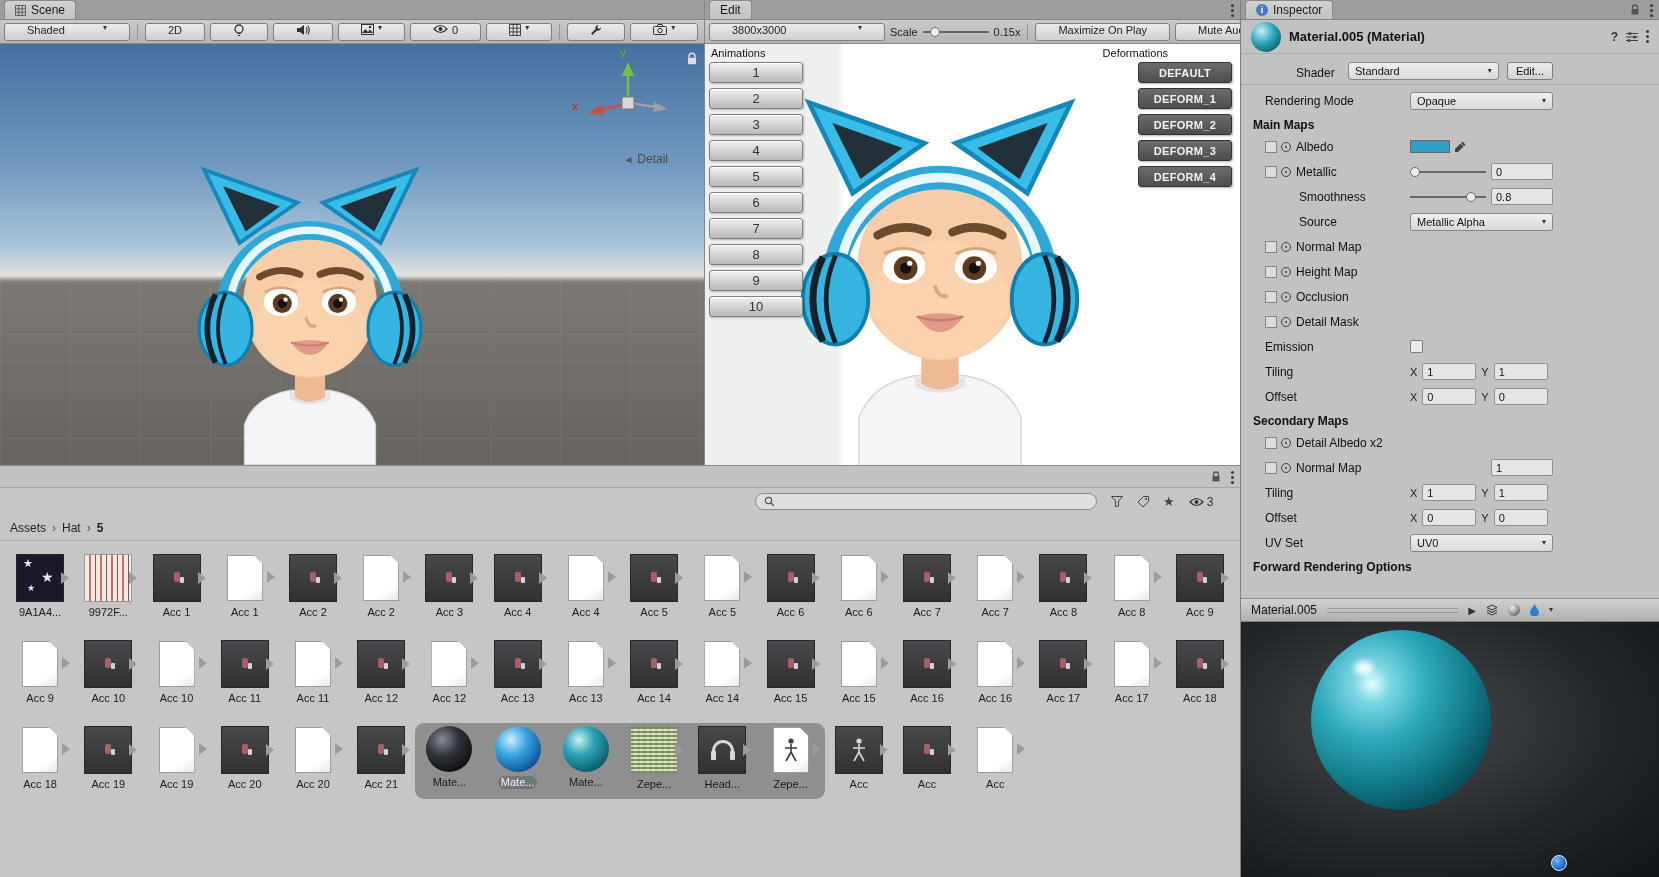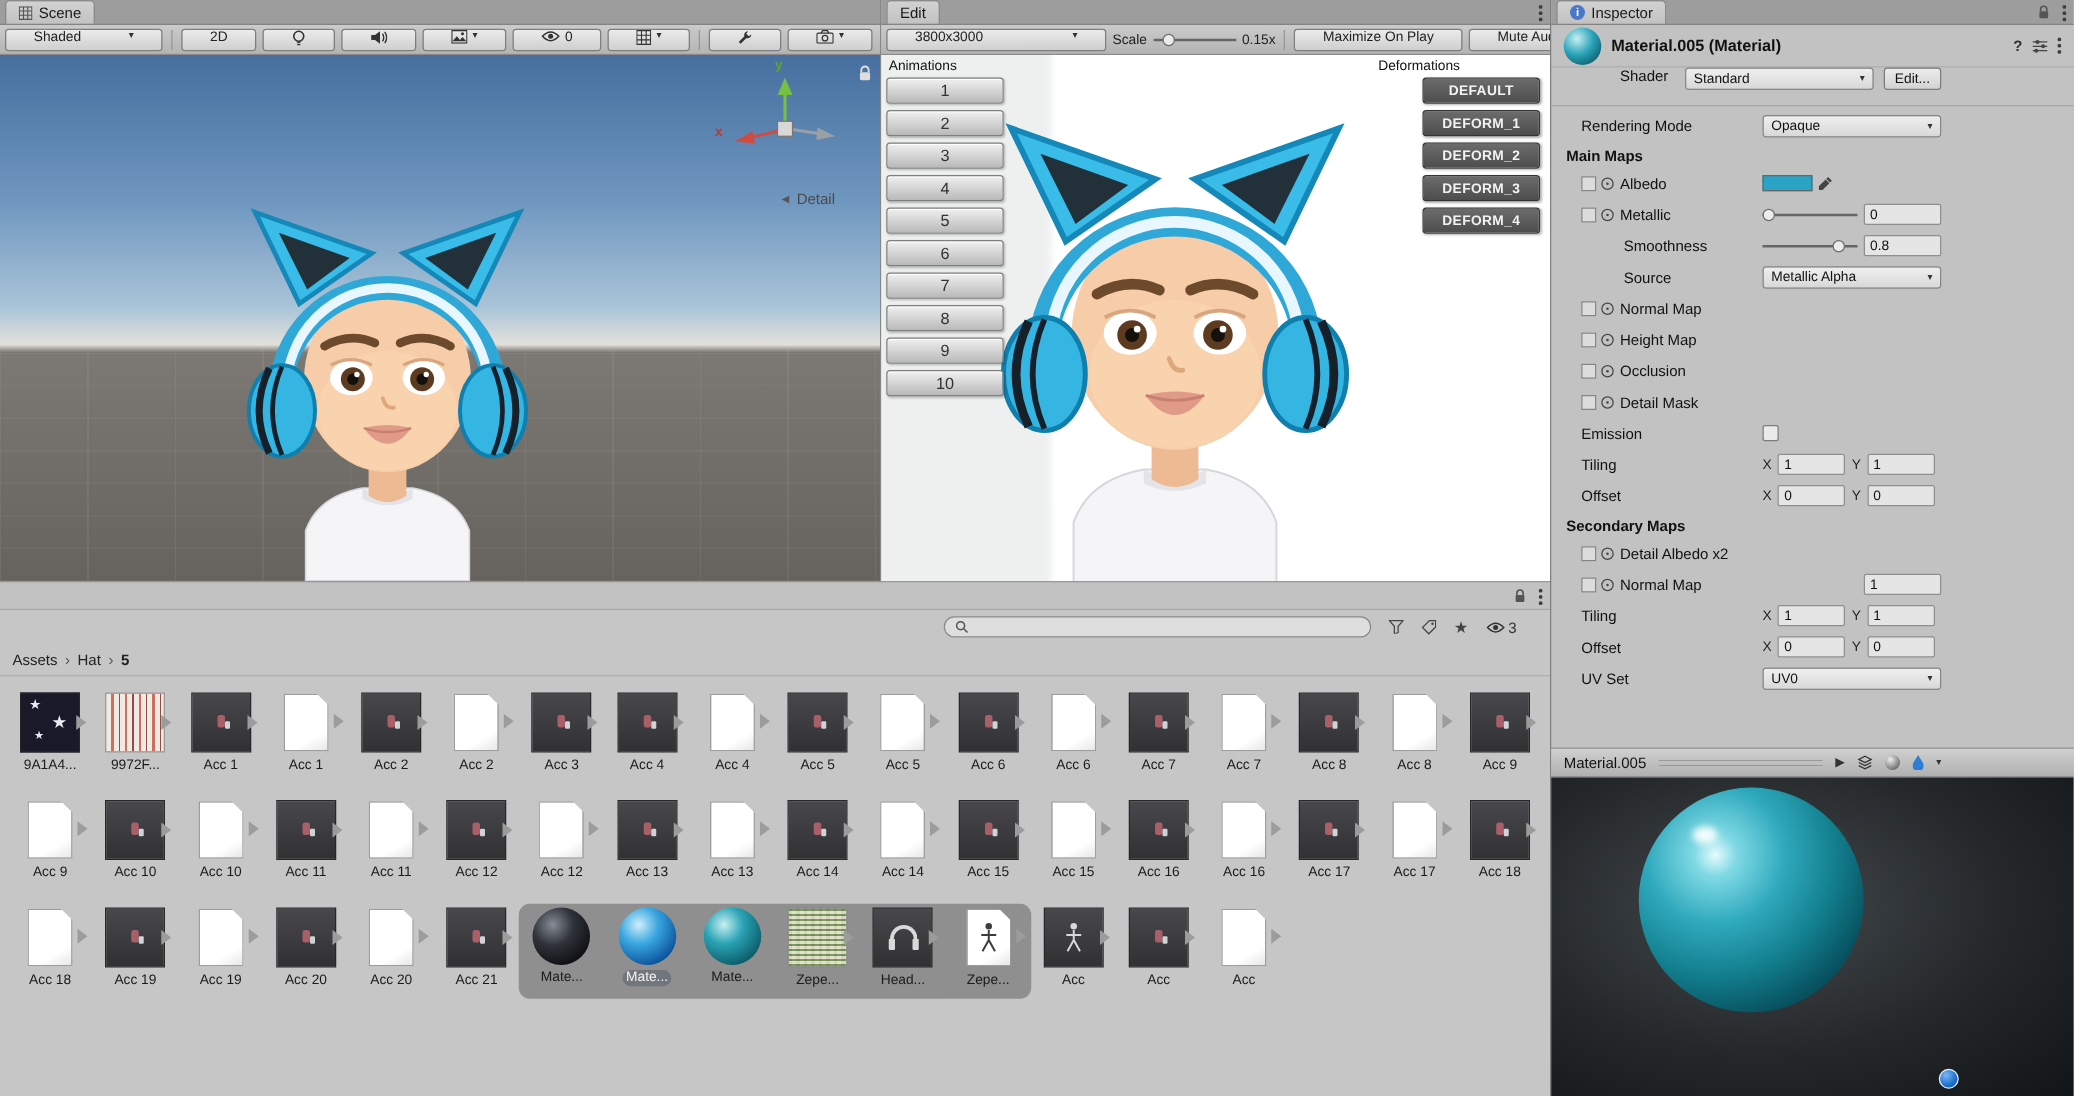--- a/index.html
+++ b/index.html
@@ -37,21 +37,21 @@
 .overlay-label{position:absolute;top:3px;font-size:11px;color:#111}
 #anim-col{position:absolute;left:4px;top:18px;display:flex;flex-direction:column;gap:5px}
 .anim-btn{width:94px;height:21px;border:1px solid #7f7f7f;border-radius:3px;background:linear-gradient(#f0f0f0,#b9b9b9);box-shadow:inset 0 1px 0 #fff,1px 1px 2px rgba(0,0,0,.25);display:flex;align-items:center;justify-content:center;font-size:13px;color:#333}
 #deform-col{position:absolute;right:8px;top:18px;display:flex;flex-direction:column;gap:5px}
 .deform-btn{width:94px;height:21px;border:1px solid #333;border-radius:3px;background:linear-gradient(#6c6c6c,#4d4d4d);color:#f2f2f2;font-size:11px;font-weight:bold;letter-spacing:.3px;display:flex;align-items:center;justify-content:center;box-shadow:1px 1px 2px rgba(0,0,0,.3)}
 
 .insp-header{height:34px;display:flex;align-items:center;gap:8px;padding:0 10px;border-bottom:1px solid #adadad}
 .mat-ball{width:30px;height:30px;border-radius:50%;background:radial-gradient(circle at 35% 30%,#c8f0f4 0%,#2aa3b8 45%,#0b5b6b 85%);flex:none}
 .mat-title{font-weight:bold;font-size:13px;flex:1;white-space:nowrap;overflow:hidden}
 .hico{font-size:12px;color:#333;font-weight:bold}
-.shader-row{height:26px;display:flex;align-items:flex-start;gap:8px;padding:0 106px 0 55px}
+.shader-row{height:26px;display:flex;align-items:flex-end;gap:8px;padding:0 106px 0 55px}
 .slabel{font-size:12px;flex:none;width:44px}
 .ddfield{height:18px;background:linear-gradient(#efefef,#d8d8d8);border:1px solid #878787;border-radius:3px;display:flex;align-items:center;padding:0 6px;font-size:11px;color:#111;min-width:0}
 .ddfield .caret{margin-left:auto}
 .grow{flex:1}
 .btn{height:18px;border:1px solid #7c7c7c;border-radius:3px;background:linear-gradient(#ececec,#d2d2d2);display:flex;align-items:center;padding:0 8px;font-size:11px;flex:none}
 .hsep{height:1px;background:#a5a5a5;margin:4px 0 3px}
 .irow{display:flex;align-items:center;height:25px;padding:0 106px 0 24px;font-size:12px}
 .irow .label{flex:1;white-space:nowrap;overflow:hidden;min-width:0}
 .irow.ind{padding-left:58px}
 .controls{width:143px;display:flex;align-items:center;gap:5px;flex:none}
@@ -513,20 +513,21 @@
   </div>
   <div class="irow">
     <span class="label">UV Set</span>
     <div class="controls">
         <div class="ddfield grow">
           <span>UV0</span>
           <span class="caret">▾</span>
         </div>
       </div>
   </div>
+  <div class="ihead">Forward Rendering Options</div>
 
   <div class="preview-wrap">
     <div class="preview-bar">
       <span class="pv-title">Material.005</span>
       <div class="draglines"></div>
       <span class="pv-ico">▶</span>
       <svg class="pv-ico" width="12" height="12" viewBox="0 0 12 12">
           <path d="M6 1 11 3.5 6 6 1 3.5zM1 6l5 2.5L11 6M1 8.5 6 11l5-2.5" fill="none" stroke="#333"></path>
         </svg>
       <span class="pv-ico">

